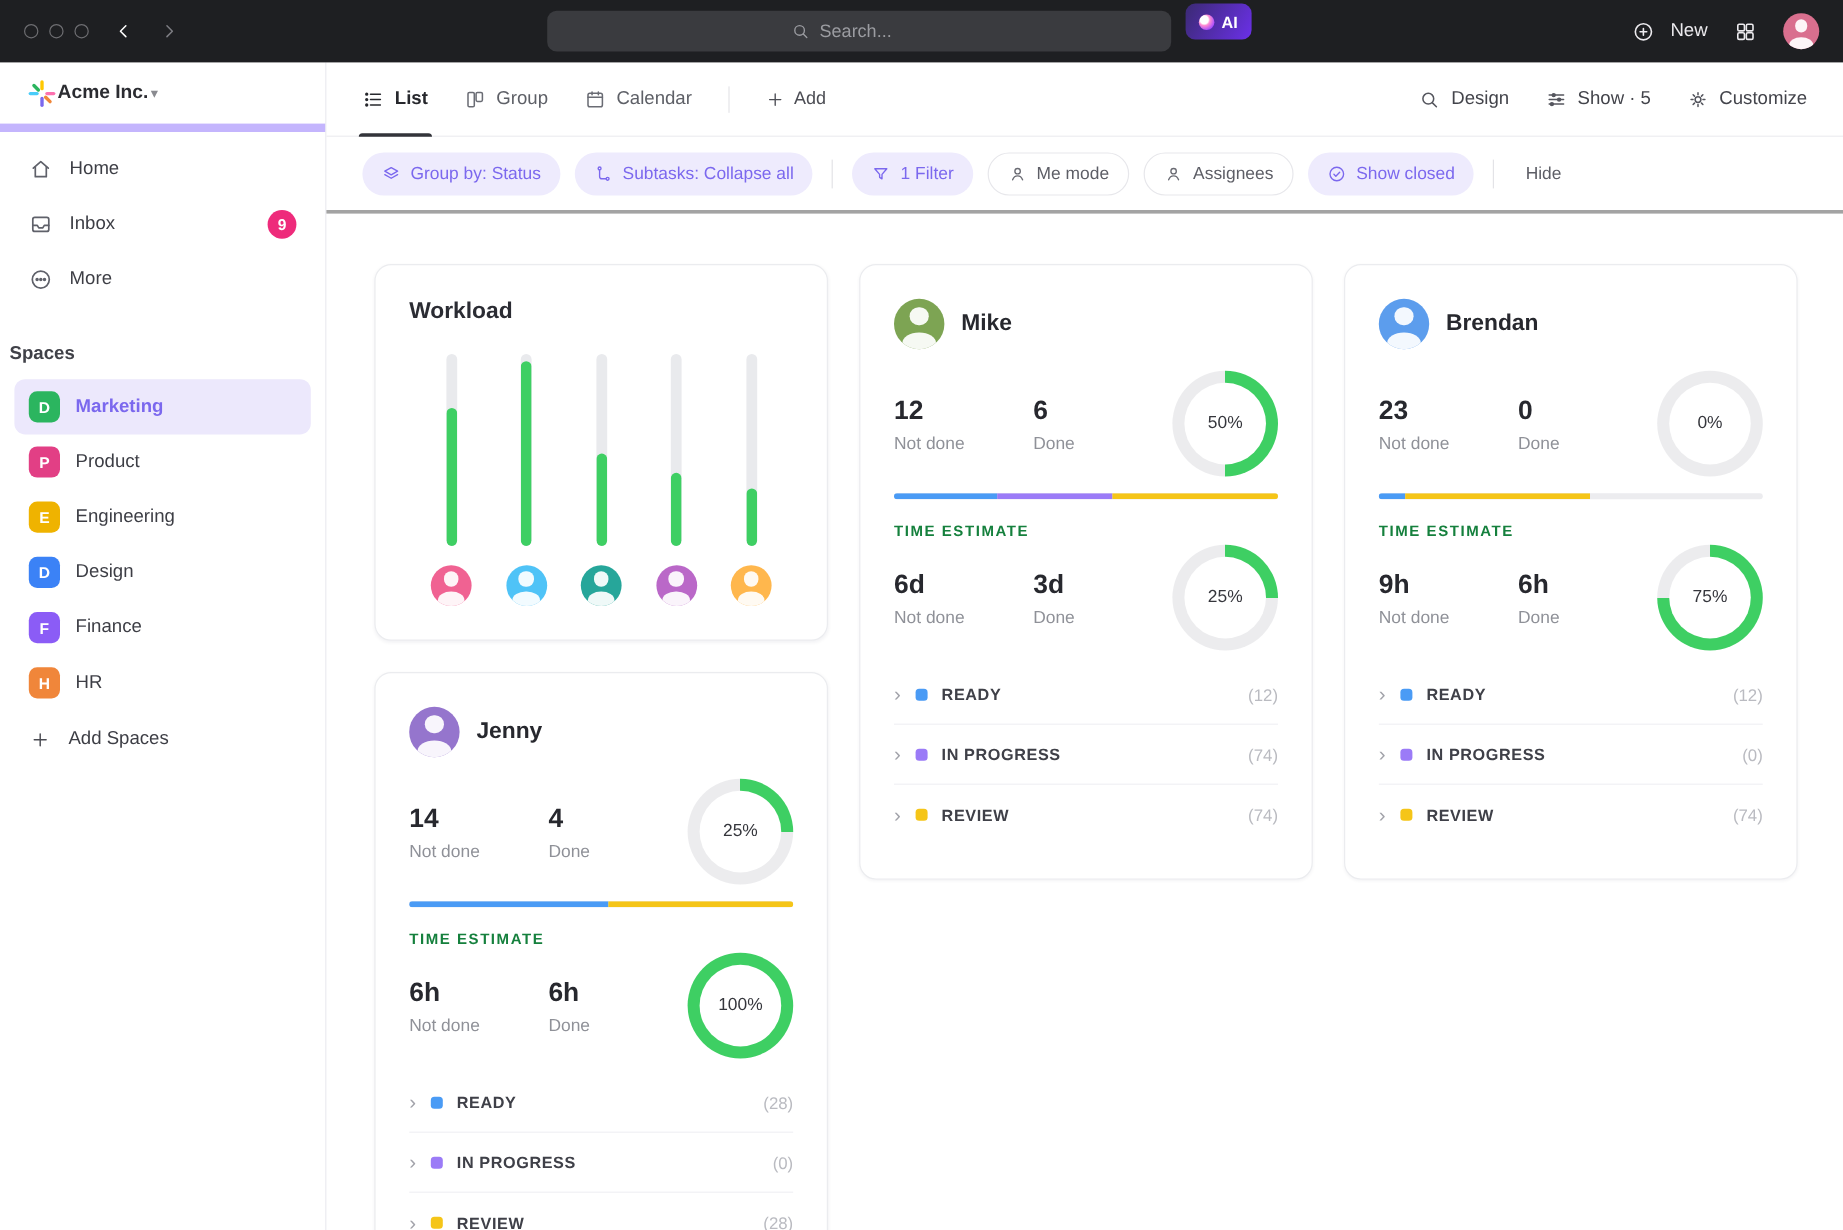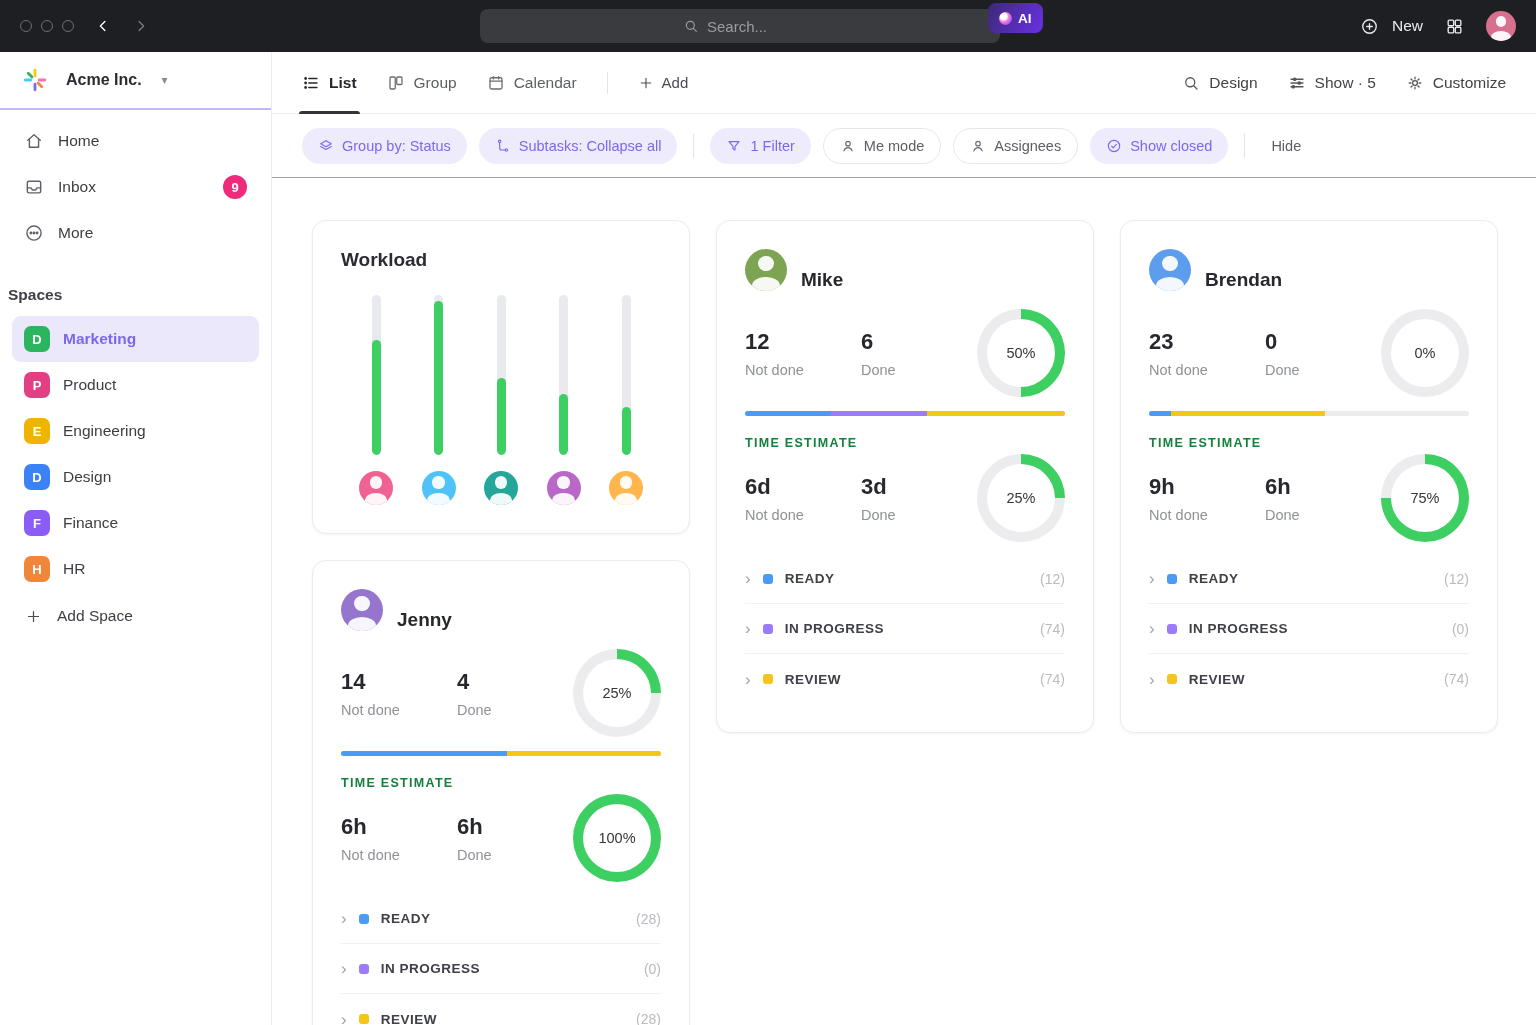--- a/index.html
+++ b/index.html
@@ -7,21 +7,21 @@
   .page { width:1536px; height:1025px; position:relative; overflow:hidden; background:#fff; display:flex; flex-direction:column; }
 
   
   .topbar { height:52px; background:#1e1f22; display:flex; align-items:center; padding:0 20px; position:relative; flex:none; color:#e6e6e9; }
   .win-controls { display:flex; gap:9px; align-items:center; }
   .win-dot { width:12px; height:12px; border:1.5px solid #6e6e72; border-radius:50%; display:inline-block; }
   .nav-arrows { display:flex; gap:16px; margin-left:18px; align-items:center; }
   .nav-arrows button { background:none; border:none; cursor:pointer; padding:2px; display:flex; }
   .arrow svg { width:18px; height:18px; stroke:#fff; }
   .arrow.fwd svg { stroke:#7c7c82; }
-  .tb-search { position:absolute; left:480px; top:9px; width:520px; height:34px; background:#3a3b3f; border-radius:8px; display:flex; align-items:center; justify-content:center; gap:8px; }
+  .tb-search { position:absolute; left:456px; top:9px; width:520px; height:34px; background:#3a3b3f; border-radius:8px; display:flex; align-items:center; justify-content:center; gap:8px; }
   .tb-search svg { width:16px; height:16px; stroke:#9b9ca1; flex:none; }
   .tb-search input { background:transparent; border:none; outline:none; color:#c7c8cc; font-size:15px; width:90px; font-family:"Liberation Sans",sans-serif; }
   .tb-search input::placeholder { color:#9b9ca1; }
   .ai-pill { position:absolute; left:988px; top:3px; height:30px; padding:0 11px; border:none; border-radius:8px; background:linear-gradient(120deg,#3b2a73,#6b30e8); color:#fff; font-size:13.5px; font-weight:700; display:flex; align-items:center; gap:6px; cursor:pointer; font-family:"Liberation Sans",sans-serif; }
   .ai-dot { width:13px; height:13px; border-radius:50%; background:radial-gradient(circle at 35% 35%, #fff 0 28%, #ff8bd2 40%, #a44bff 75%); display:inline-block; }
   .tb-right { margin-left:auto; display:flex; align-items:center; gap:22px; }
   .tb-new { background:none; border:none; color:#eceaee; font-size:15.5px; display:flex; align-items:center; gap:13px; cursor:pointer; font-family:"Liberation Sans",sans-serif; }
   .tb-new svg, .tb-grid svg { width:19px; height:19px; stroke:#eceaee; }
   .tb-grid { background:none; border:none; cursor:pointer; display:flex; }
 
@@ -29,21 +29,21 @@
   .avatar { border-radius:50%; position:relative; overflow:hidden; flex:none; display:inline-block; background:#b9a; }
   .avatar::before { content:""; position:absolute; width:36%; height:36%; background:rgba(255,255,255,.93); border-radius:50%; left:32%; top:16%; }
   .avatar::after { content:""; position:absolute; width:66%; height:42%; background:rgba(255,255,255,.93); border-radius:50% 50% 0 0; left:17%; bottom:-8%; }
   .tb-avatar { width:30px; height:30px; background:#d96f8e; cursor:pointer; }
   .avatar.lg { width:42px; height:42px; }
   .avatar.sm { width:34px; height:34px; }
 
   
   .shell { flex:1; display:flex; min-height:0; }
   .sidebar { width:272px; flex:none; border-right:1px solid #ececf0; background:#fff; display:flex; flex-direction:column; }
-  .workspace { height:58px; display:flex; align-items:center; gap:18px; padding:0 22px; border-bottom:2px solid #c4b5fd; cursor:pointer; }
+  .workspace { height:58px; display:flex; align-items:center; gap:0; padding:0 22px; border-bottom:7px solid #c4b5fd; cursor:pointer; }
   .ws-logo { width:26px; height:26px; flex:none; }
   .ws-name { font-size:16px; font-weight:700; color:#2b2c31; }
   .ws-chev { color:#8a8b90; font-size:12px; margin-left:2px; }
   .side-nav { padding:8px 0 0; }
   .nav-item { height:46px; display:flex; align-items:center; gap:14px; padding:0 24px; font-size:15.5px; color:#3d3e45; cursor:pointer; }
   .nav-item svg { width:20px; height:20px; stroke:#5f616a; flex:none; }
   .badge { margin-left:auto; min-width:24px; height:24px; border-radius:12px; background:#ee2b7b; color:#fff; font-size:13px; font-weight:700; display:flex; align-items:center; justify-content:center; padding:0 6px; }
   .spaces-title { padding:30px 8px 12px; font-size:15.5px; font-weight:600; color:#404148; }
   .spaces { padding:0 12px; }
   .space-item { height:46px; display:flex; align-items:center; gap:13px; padding:0 12px; border-radius:9px; font-size:15.5px; color:#3d3e45; cursor:pointer; }
@@ -60,21 +60,21 @@
   .tab.active { color:#27282d; font-weight:700; }
   .tab.active svg { stroke:#27282d; }
   .tab.active::after { content:""; position:absolute; left:-3px; right:-3px; bottom:-1px; height:3px; background:#33343a; border-radius:3px 3px 0 0; }
   .vh-divider { width:1px; height:22px; background:#e4e4e8; }
   .tab-add { display:flex; align-items:flex-end; gap:8px; font-size:15px; color:#4c4d54; cursor:pointer; }
   .tab-add svg { width:16px; height:16px; stroke:#4c4d54; }
   .vh-actions { margin-left:auto; display:flex; align-items:center; gap:30px; }
   .vh-action { display:flex; align-items:center; gap:9px; font-size:15.5px; color:#43444b; cursor:pointer; }
   .vh-action svg { width:18px; height:18px; stroke:#55565e; }
 
-  .filter-bar { height:64px; flex:none; display:flex; align-items:center; gap:12px; padding:0 30px; border-bottom:1px solid #a3a3a3; }
+  .filter-bar { height:64px; flex:none; display:flex; align-items:center; gap:12px; padding:0 30px; border-bottom:3px solid #a3a3a3; }
   .pill { height:36px; border-radius:18px; padding:0 16px; display:inline-flex; align-items:center; gap:8px; font-size:14.5px; cursor:pointer; border:none; background:none; font-family:"Liberation Sans",sans-serif; white-space:nowrap; }
   .pill svg { width:16px; height:16px; flex:none; }
   .pill.purple { background:#eeebfd; color:#7b68ee; }
   .pill.purple svg { stroke:#7b68ee; }
   .pill.plain { background:#fff; color:#5d5e66; border:1px solid #e7e7eb; }
   .pill.plain svg { stroke:#6a6b73; }
   .pill.text-only { color:#5d5e66; padding:0 10px; }
   .fb-divider { width:1px; height:24px; background:#e3e3e7; margin:0 4px; }
 
   
@@ -83,21 +83,21 @@
   .card { background:#fff; border:1px solid #ebecef; border-radius:14px; box-shadow:0 1px 3px rgba(25,25,50,.05); padding:28px; }
   .card-title { font-size:19px; font-weight:700; color:#2b2c33; margin-bottom:24px; }
 
   
   .wl-bars { display:flex; justify-content:space-between; padding:0 18px; }
   .wl-col { display:flex; flex-direction:column; align-items:center; gap:16px; }
   .wl-track { width:9px; height:160px; background:#e9eaed; border-radius:5px; position:relative; overflow:hidden; cursor:pointer; }
   .wl-fill { position:absolute; bottom:0; left:0; right:0; background:#3ecf63; border-radius:5px; }
 
   
-  .person-head { display:flex; align-items:flex-end; gap:14px; margin-bottom:18px; }
+  .person-head { display:flex; align-items:center; gap:14px; margin-bottom:18px; }
   .person-name { font-size:19px; font-weight:700; color:#27282e; }
   .stats-row { display:flex; align-items:center; }
   .stat { width:116px; }
   .num { font-size:22px; font-weight:600; color:#27282e; margin-bottom:7px; }
   .lbl { font-size:14.5px; color:#8f9198; }
   .donut { width:88px; height:88px; border-radius:50%; margin-left:auto; position:relative; display:flex; align-items:center; justify-content:center; flex:none; }
   .donut::before { content:""; position:absolute; inset:10px; background:#fff; border-radius:50%; }
   .donut span { position:relative; font-size:14.5px; color:#35363c; }
   .progress { height:5px; border-radius:3px; background:#ececef; margin:14px 0 20px; display:flex; overflow:hidden; }
   .progress span { height:100%; display:block; }
@@ -235,21 +235,21 @@
         <div class="space-item">
           <span class="space-letter" style="background: rgb(240, 134, 58);">H</span>
           <span>HR</span>
         </div>
       </div>
 
       <div class="add-space">
         <svg viewBox="0 0 24 24">
             <path d="M12 5v14M5 12h14"></path>
           </svg>
-        <span>Add Space</span>
+        <span>Add Spaces</span>
       </div>
     </aside>
 
     <main class="main">
 
       <div class="view-header">
         <div class="tab active">
           <svg viewBox="0 0 24 24">
               <path d="M9 6h11M9 12h11M9 18h11"></path>
               <circle cx="4.8" cy="6" r="1" fill="#27282d"></circle>

